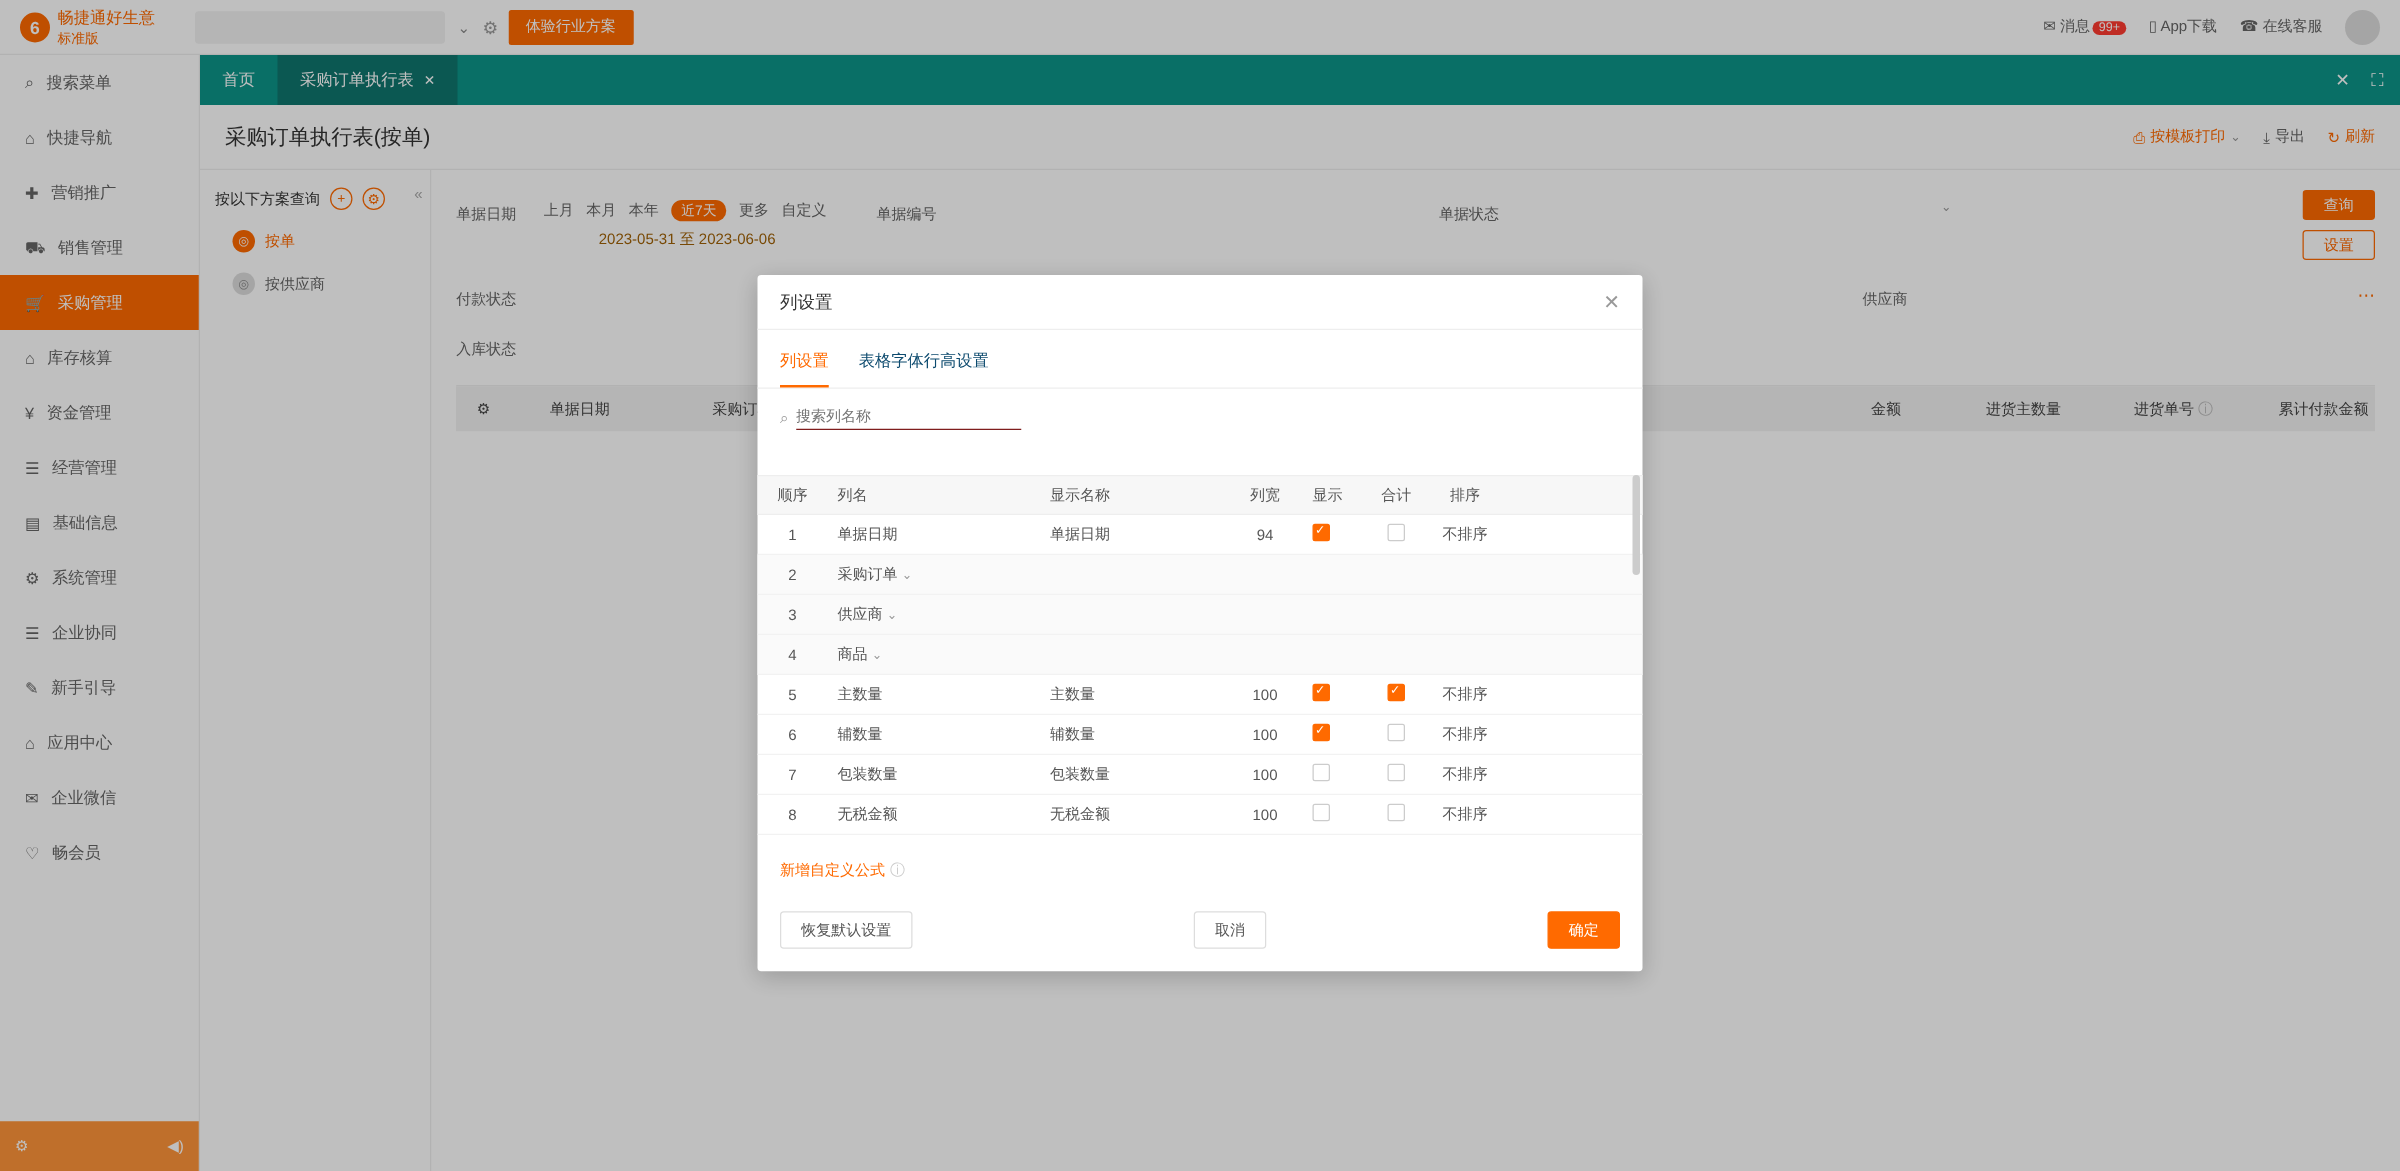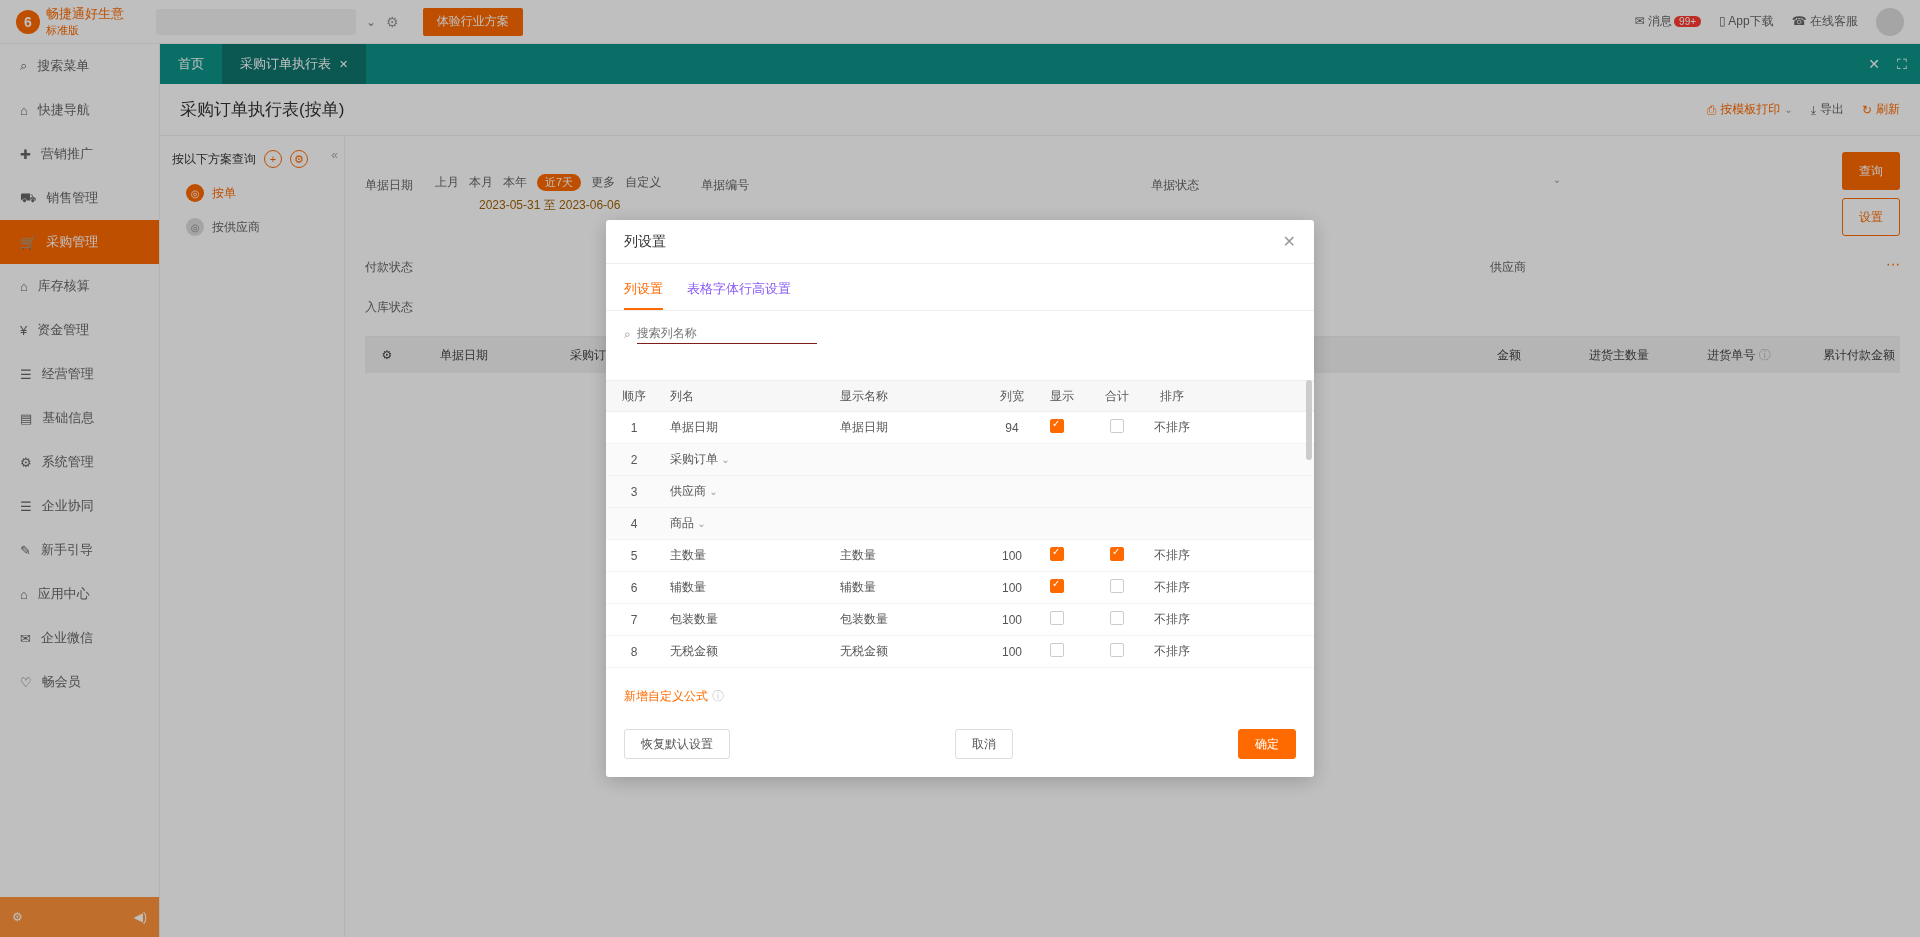--- a/index.html
+++ b/index.html
@@ -6,21 +6,21 @@
 body{font-size:12px;color:#333;background:#fff;overflow:hidden;}
 .app{width:1920px;height:937px;position:relative;display:flex;flex-direction:column;}
 .topbar{height:44px;display:flex;align-items:center;padding:0 16px;border-bottom:1px solid #eee;}
 .logo{display:flex;align-items:center;gap:6px;width:140px;}
 .logo-icon{width:24px;height:24px;border-radius:50%;background:#ff6a00;display:flex;align-items:center;justify-content:center;color:#fff;font-weight:bold;font-size:14px;}
 .logo-text{color:#ff6a00;font-size:13px;}
 .logo-sub{color:#ff6a00;font-size:11px;}
 .org-selector{display:flex;align-items:center;gap:10px;color:#888;}
 .org-box{width:200px;height:26px;background:#f2f2f2;border-radius:3px;}
 .gear{color:#999;font-size:14px;}
-.promo-btn{background:#ff6a00;color:#fff;border:none;height:28px;padding:0 14px;border-radius:2px;font-size:12px;margin-left:24px;}
+.promo-btn{background:#ff6a00;color:#fff;border:none;height:28px;padding:0 14px;border-radius:2px;font-size:12px;margin-left:8px;}
 .top-right{margin-left:auto;display:flex;align-items:center;gap:18px;color:#666;}
 .badge{background:#ff3b30;color:#fff;font-size:10px;padding:0 5px;border-radius:8px;margin-left:2px;}
 .avatar{width:28px;height:28px;border-radius:50%;background:#ddd;}
 .body{flex:1;display:flex;min-height:0;}
 .sidebar{width:160px;background:#fff;border-right:1px solid #eee;display:flex;flex-direction:column;}
 .side-item{height:44px;display:flex;align-items:center;padding:0 20px;color:#666;gap:10px;font-size:13px;}
 .side-item.active{background:#ff6a00;color:#fff;}
 .side-footer{margin-top:auto;height:40px;background:#ff953a;display:flex;align-items:center;padding:0 12px;gap:16px;color:#fff;}
 .main{flex:1;display:flex;flex-direction:column;background:#f5f5f5;min-width:0;}
 .tabs{height:40px;background:#0d9488;display:flex;align-items:center;color:#fff;}
@@ -47,36 +47,36 @@
 .query{flex:1;padding:16px 20px;min-width:0;}
 .qrow{display:flex;align-items:center;margin-bottom:20px;gap:40px;}
 .qgroup{display:flex;align-items:flex-start;gap:14px;}
 .qlabel{color:#666;min-width:56px;font-size:12px;padding-top:3px;}
 .time-tabs{display:flex;gap:10px;font-size:12px;color:#666;align-items:center;}
 .time-pill{background:#ff6a00;color:#fff;padding:1px 8px;border-radius:9px;font-size:11px;}
 .time-val{color:#a16207;font-size:12px;margin-top:6px;margin-left:44px;}
 .qinput{border:none;width:340px;}
 .more-dots{color:#ff6a00;font-size:14px;}
 .query-btns{display:flex;flex-direction:column;gap:8px;margin-left:auto;}
-.btn{height:38px;border-radius:3px;font-size:12px;padding:0 16px;border:1px solid transparent;}
+.btn{height:24px;border-radius:3px;font-size:12px;padding:0 16px;border:1px solid transparent;}
 .btn-primary{background:#ff6a00;color:#fff;}
 .btn-ghost{background:#fff;color:#ff6a00;border-color:#ff6a00;}
 .chevron-sm{color:#999;font-size:10px;}
 .table-wrap{border-top:1px solid #eee;flex:1;overflow-x:auto;}
 .thead{display:flex;background:#f2f2f2;height:36px;align-items:center;min-width:1700px;}
 .th{padding:0 12px;color:#444;font-size:12px;flex-shrink:0;text-align:center;}
 .gear-cell{width:44px;}
 .empty{color:#aaa;text-align:center;margin-top:280px;font-size:12px;}
 .overlay{position:absolute;inset:0;background:rgba(0,0,0,0.25);display:flex;align-items:flex-start;justify-content:center;}
 .modal{width:708px;background:#fff;border-radius:3px;margin-top:220px;box-shadow:0 4px 20px rgba(0,0,0,0.2);}
 .m-head{height:44px;display:flex;align-items:center;padding:0 18px;border-bottom:1px solid #eee;}
 .m-title{font-size:14px;}
 .m-close{margin-left:auto;color:#999;font-size:16px;}
 .m-tabs{display:flex;gap:24px;padding:16px 18px 0;border-bottom:1px solid #eee;}
-.m-tab{padding-bottom:10px;font-size:13px;color:#8b5cf6;}
+.m-tab{padding-bottom:10px;font-size:13px;color:#0c4a6e;}
 .m-tab.active{color:#ff6a00;border-bottom:2px solid #ff6a00;}
 .m-search{display:flex;align-items:center;gap:6px;padding:12px 18px;color:#999;}
 .m-search input{border:none;outline:none;font-size:12px;width:180px;border-bottom:1px solid #7f1d1d;padding:3px 0;}
 .m-table{margin:0 0 10px;font-size:12px;}
 .m-thead,.m-row{display:flex;align-items:center;height:32px;}
 .m-thead{background:#f7f7f7;border-top:1px solid #eee;border-bottom:1px solid #eee;}
 .m-row{border-bottom:1px solid #f2f2f2;}
 .m-row.group{background:#fafafa;}
 .mc{padding:0 8px;color:#555;}
 .mc-seq{width:56px;text-align:center;}

